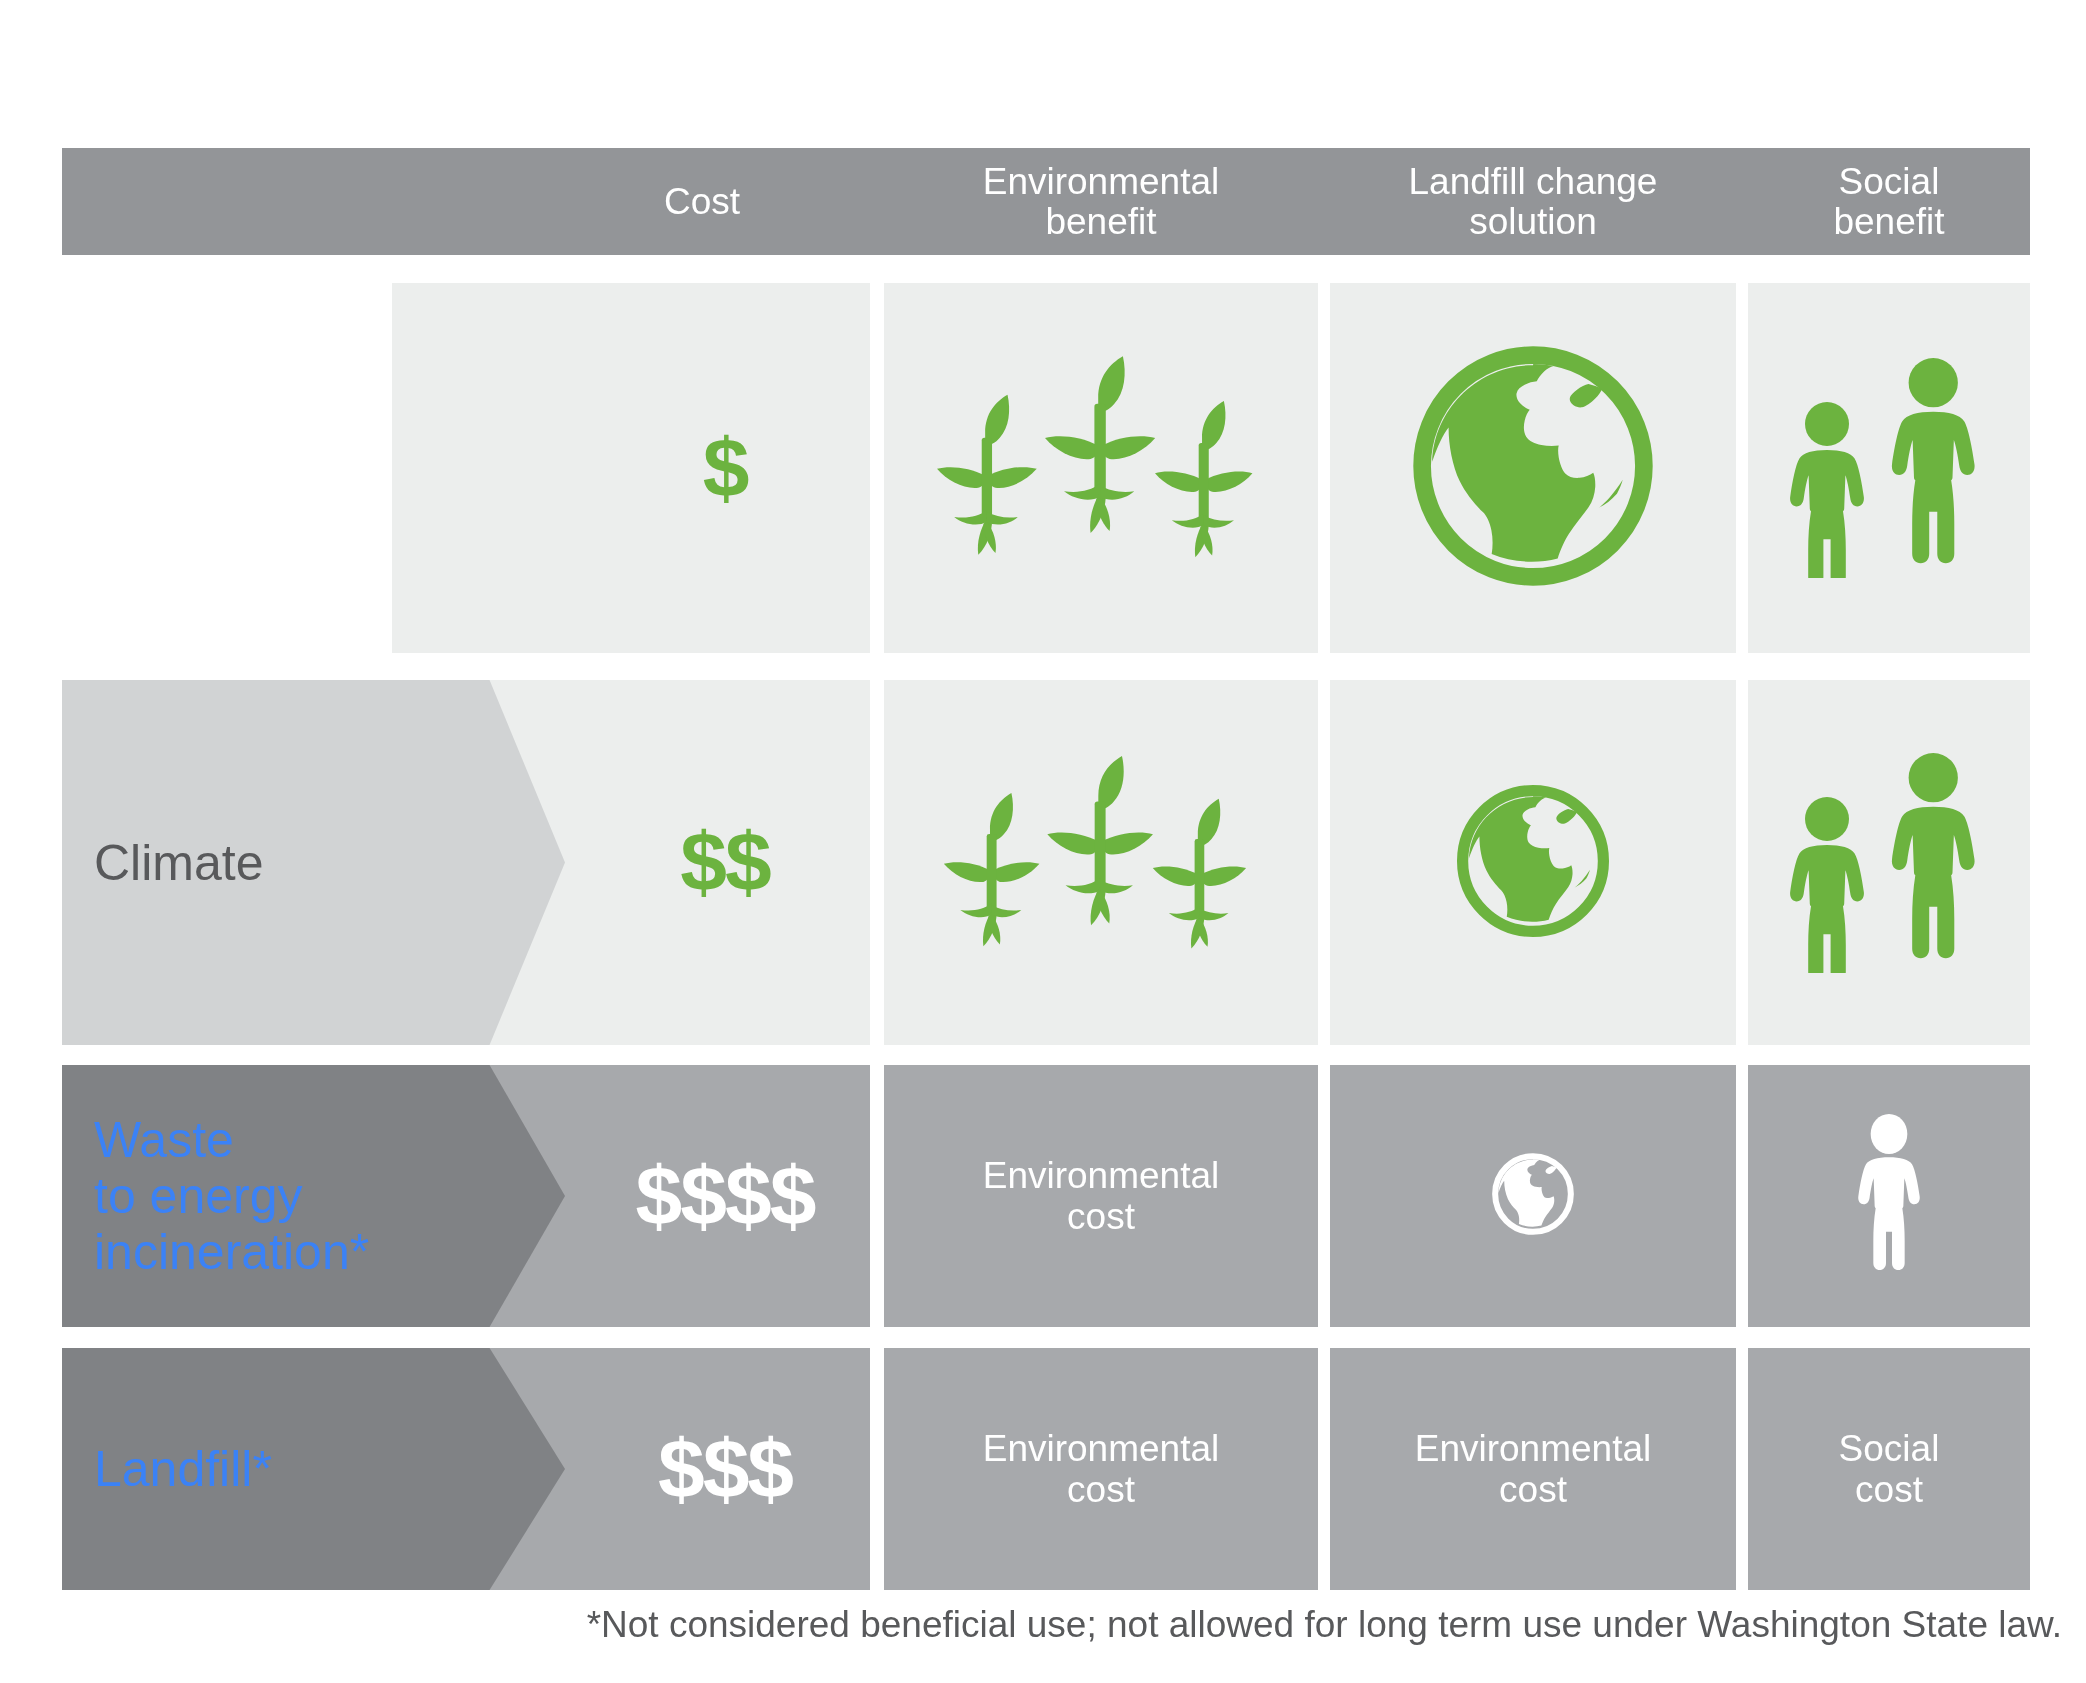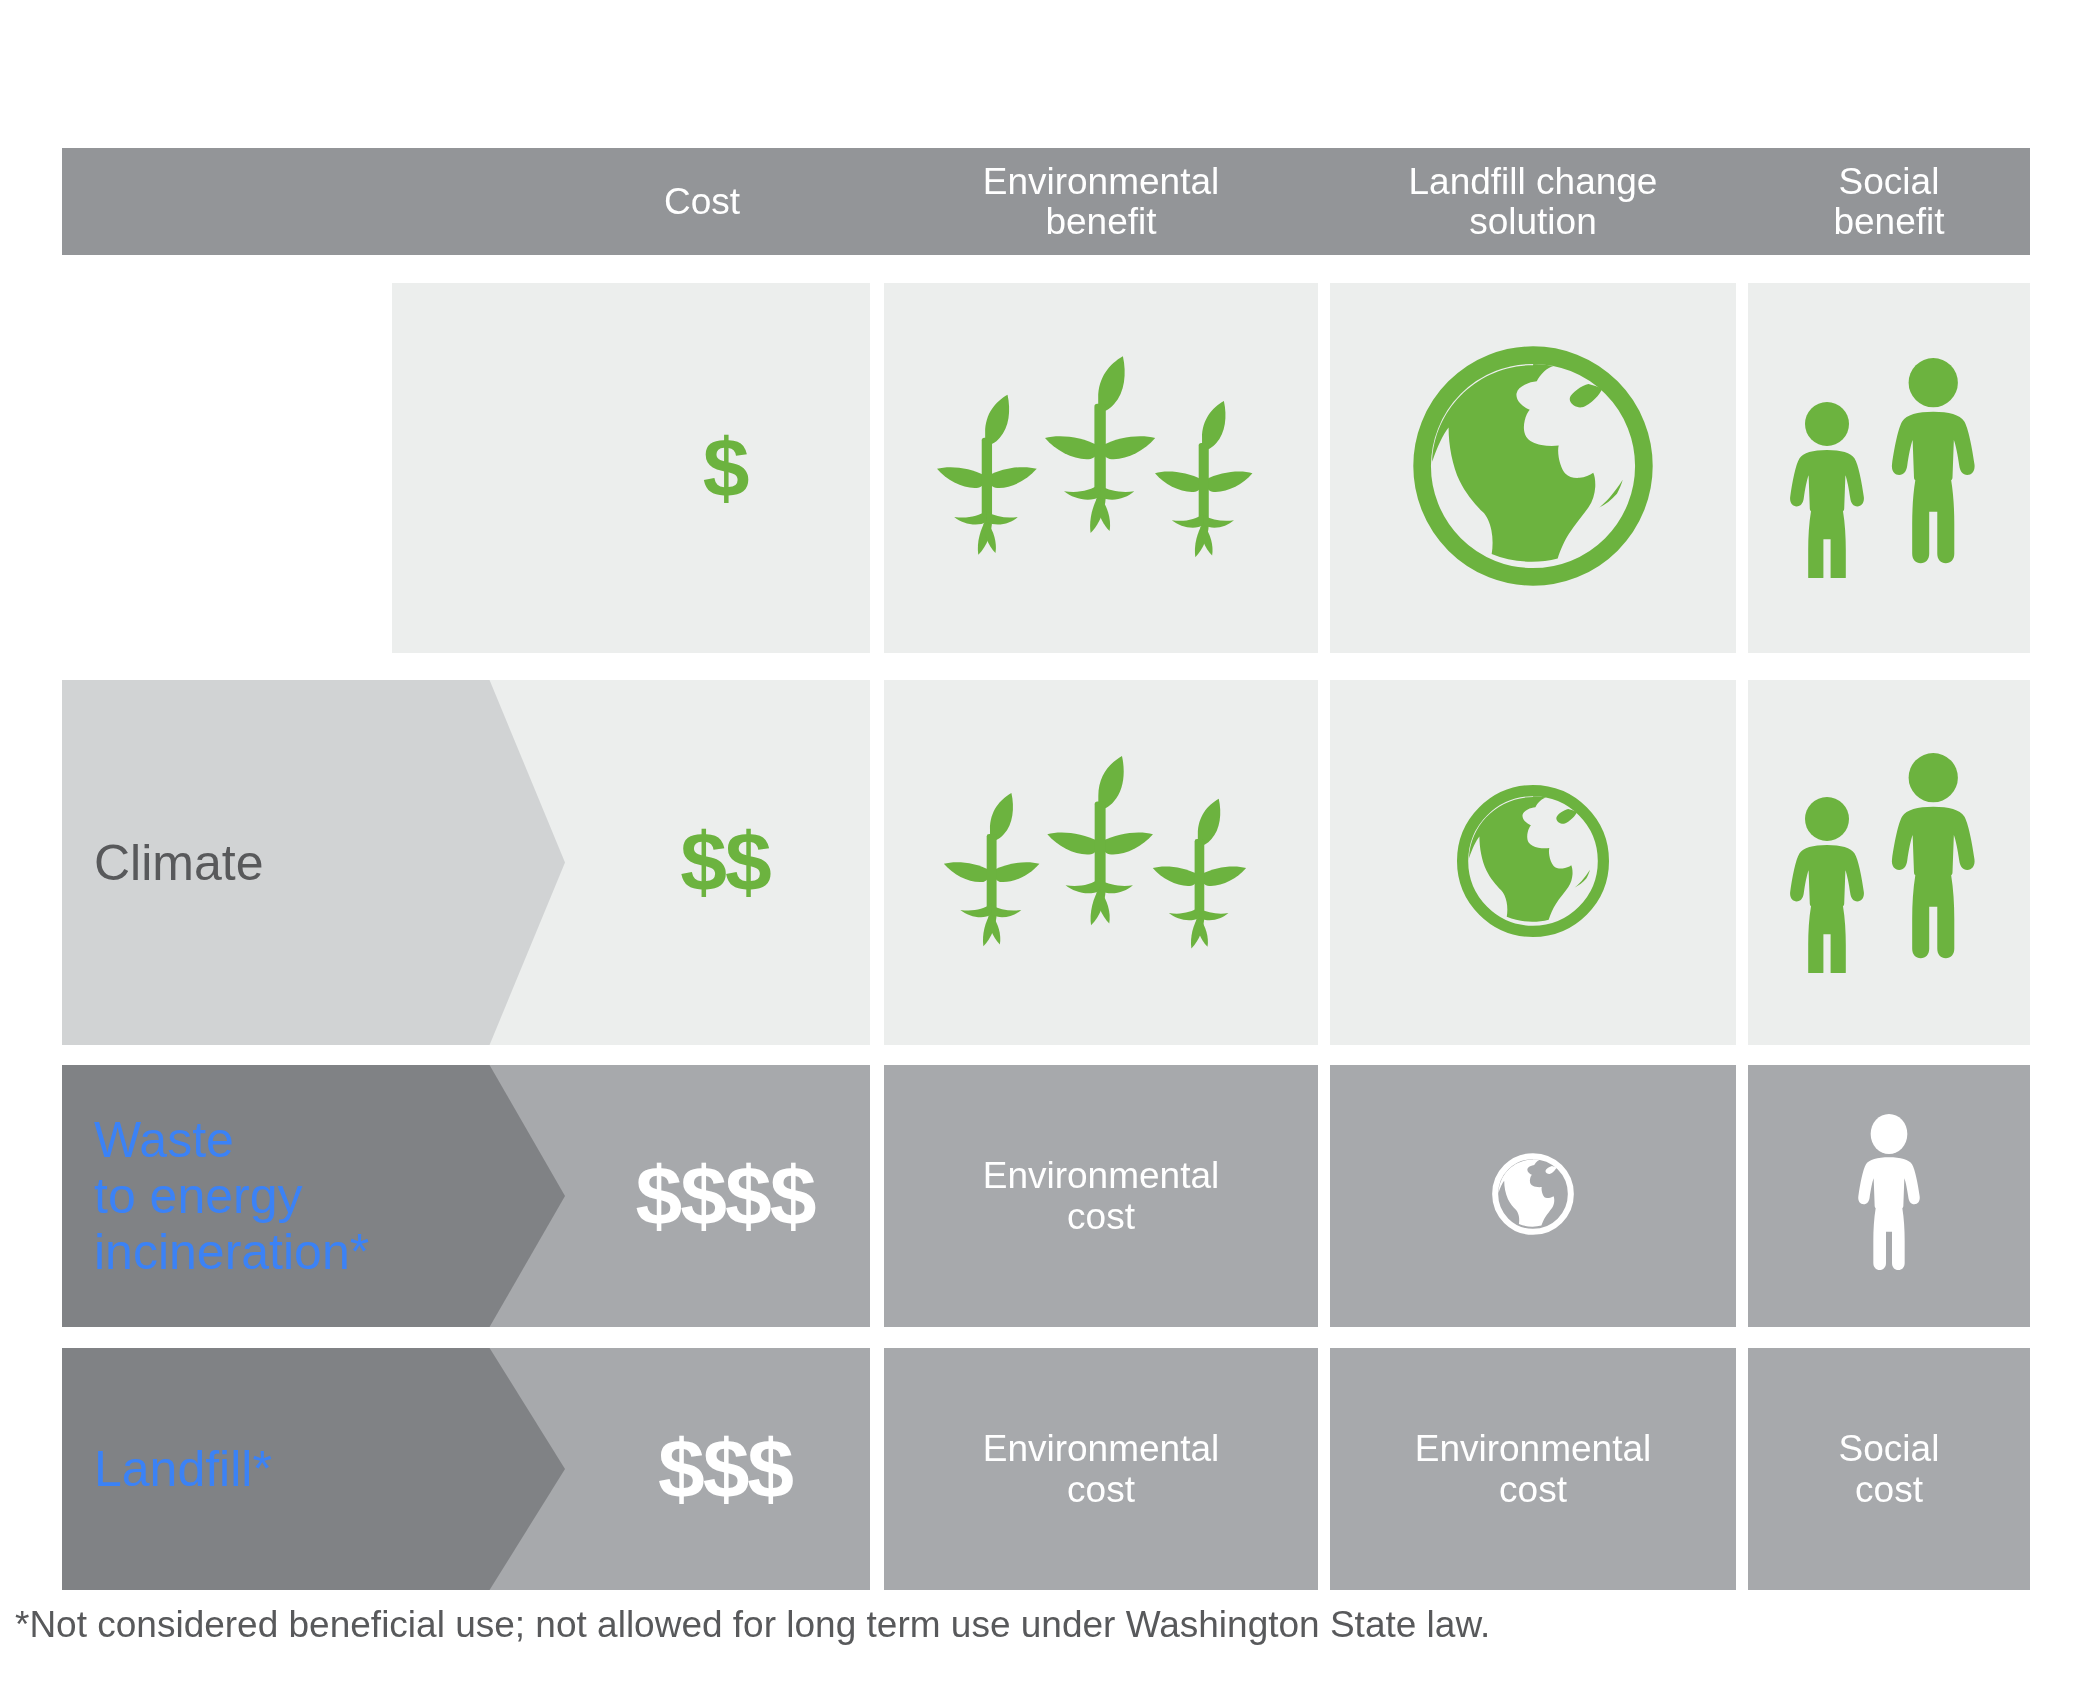--- a/index.html
+++ b/index.html
@@ -78,21 +78,21 @@
   .dark .label-text{color:#3b82f6;}
   .dark .cost-cell{background:#a7a9ac;}
   .dark .cost-inner{color:#ffffff;}
   .dark .cell{background:#a7a9ac;}
   .dark .cell-text{color:#ffffff;}
 
   .icon-row{display:flex;align-items:center;justify-content:center;gap:0px;}
 
   
   .footnote{
-    position:absolute;left:15px;top:1604px;width:2062px;text-align:left;
+    position:absolute;left:0;top:1604px;width:2062px;text-align:right;
     font-size:37px;color:#58595b;
   }
 </style>
 </head>
 <body>
 
 <div class="page">
 
 
   <div class="header-band">

